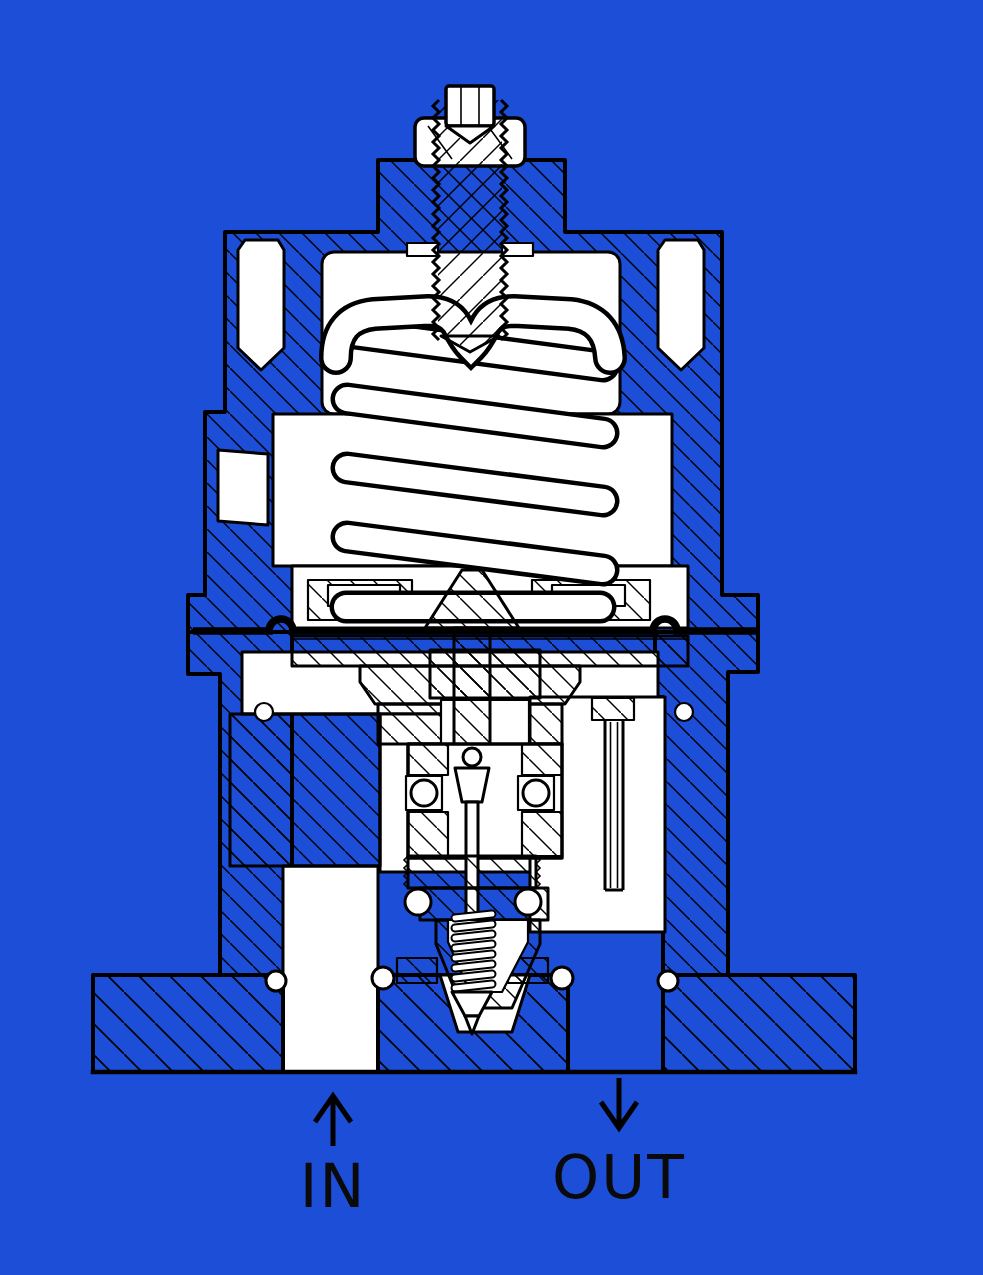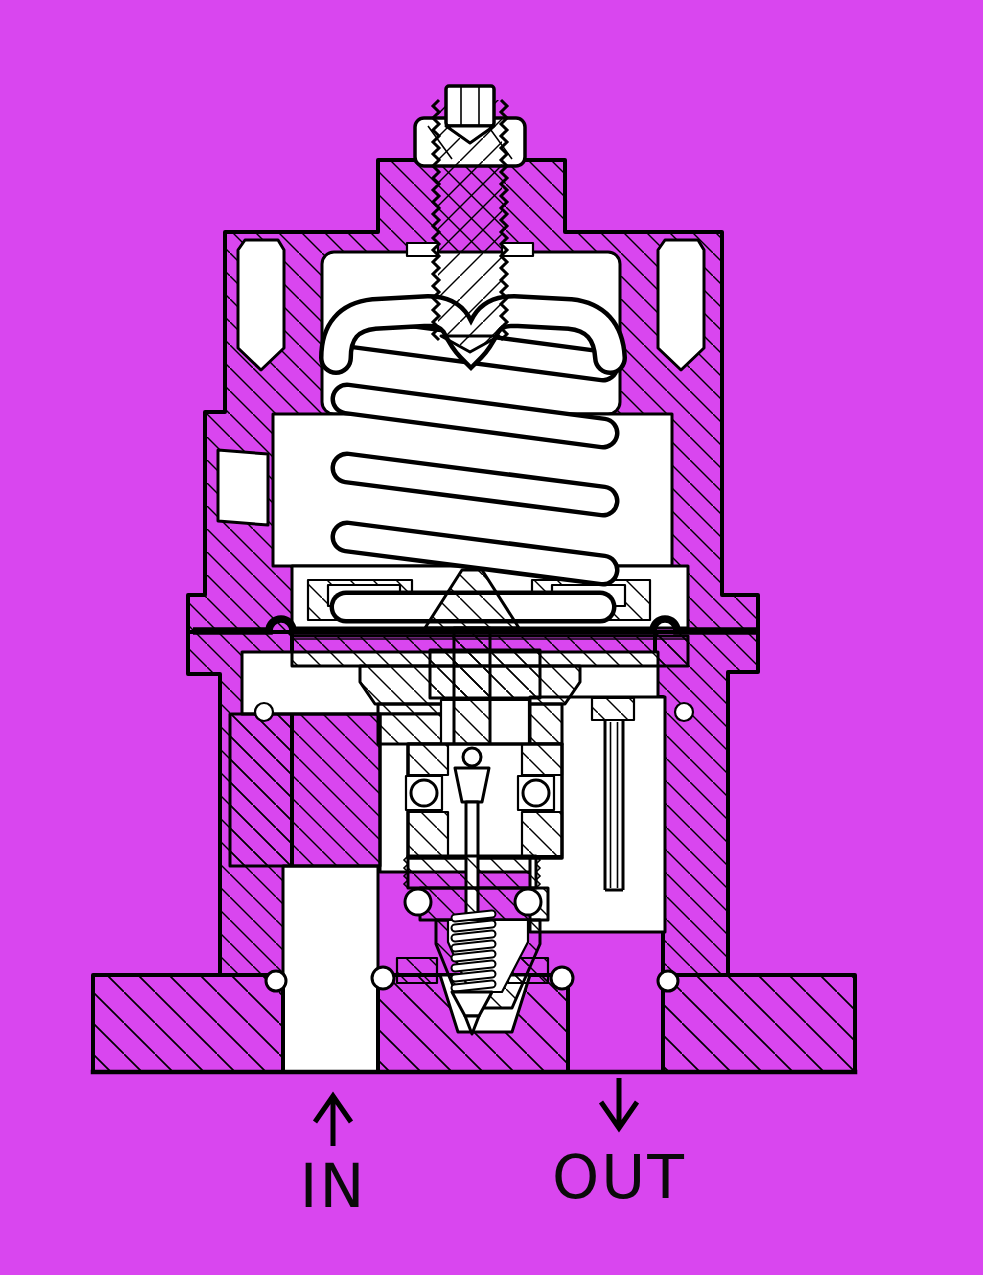--- a/index.html
+++ b/index.html
@@ -1,16 +1,16 @@
 <!DOCTYPE html>
 <html><head>
 <meta charset="utf-8">
 <style>
   html,body{margin:0;padding:0;background:#fff;}
-  .page{position:relative;width:983px;height:1275px;background:#d946ef;overflow:hidden;
+  .page{position:relative;width:983px;height:1275px;background:#1d4ed8;overflow:hidden;
         font-family:"DejaVu Sans","Liberation Sans",sans-serif;}
   svg{display:block;}
   
   .h4{fill:url(#h);stroke:#000;stroke-width:4;stroke-linejoin:round;}
   .h3{fill:url(#h);stroke:#000;stroke-width:3;stroke-linejoin:round;}
   .h2{fill:url(#h);stroke:#000;stroke-width:2.2;stroke-linejoin:round;}
   .hr3{fill:url(#hr);stroke:#000;stroke-width:3;stroke-linejoin:round;}
   .hw4{fill:url(#hw);stroke:#000;stroke-width:4;stroke-linejoin:round;}
   
   .w3{fill:#fff;stroke:#000;stroke-width:3;stroke-linejoin:round;}

